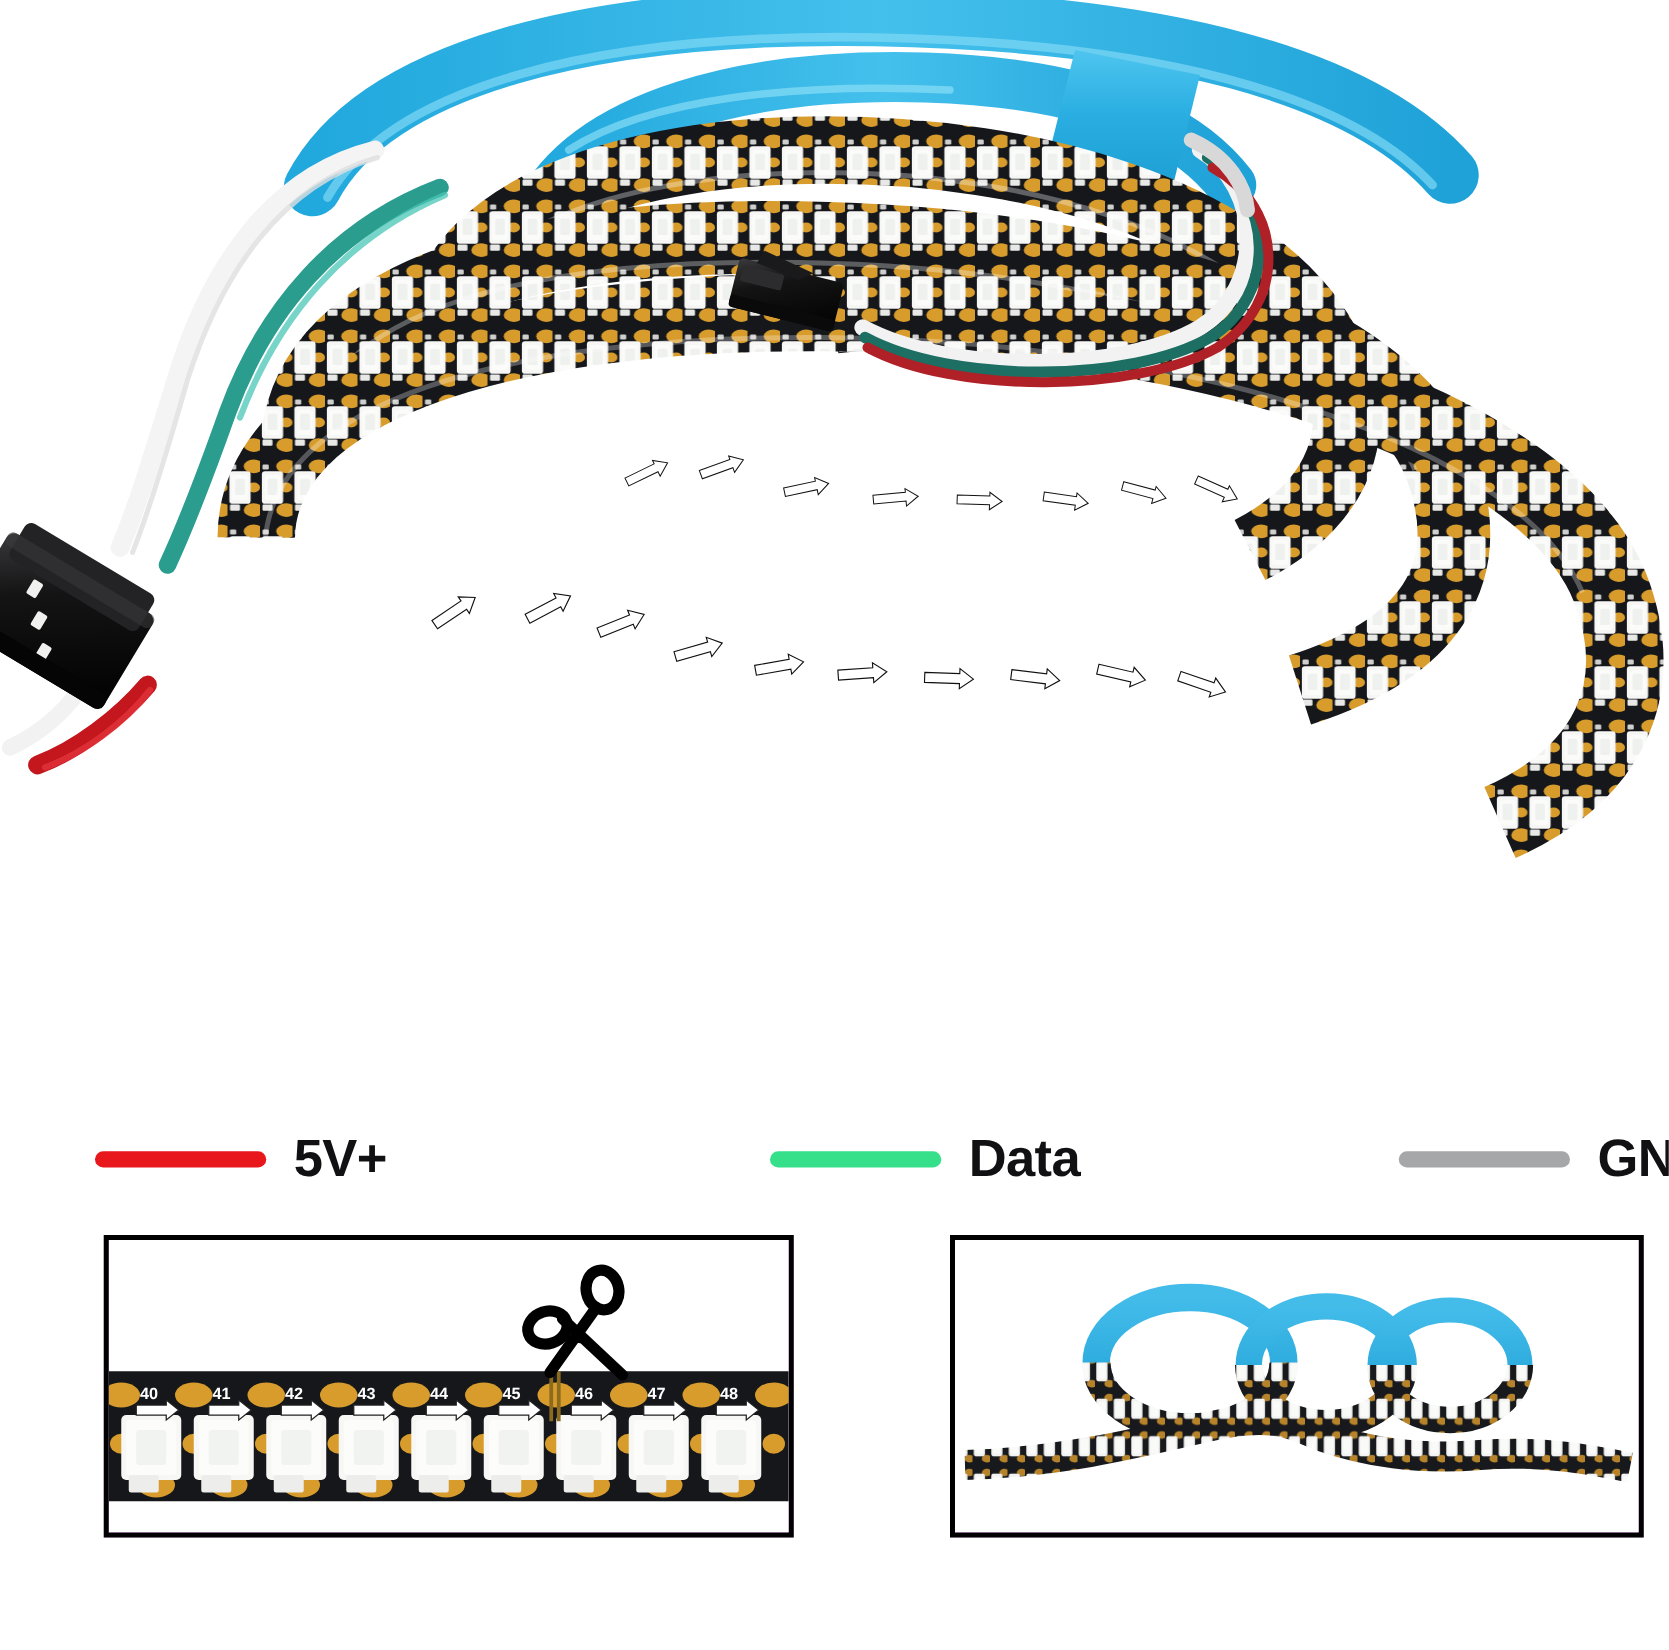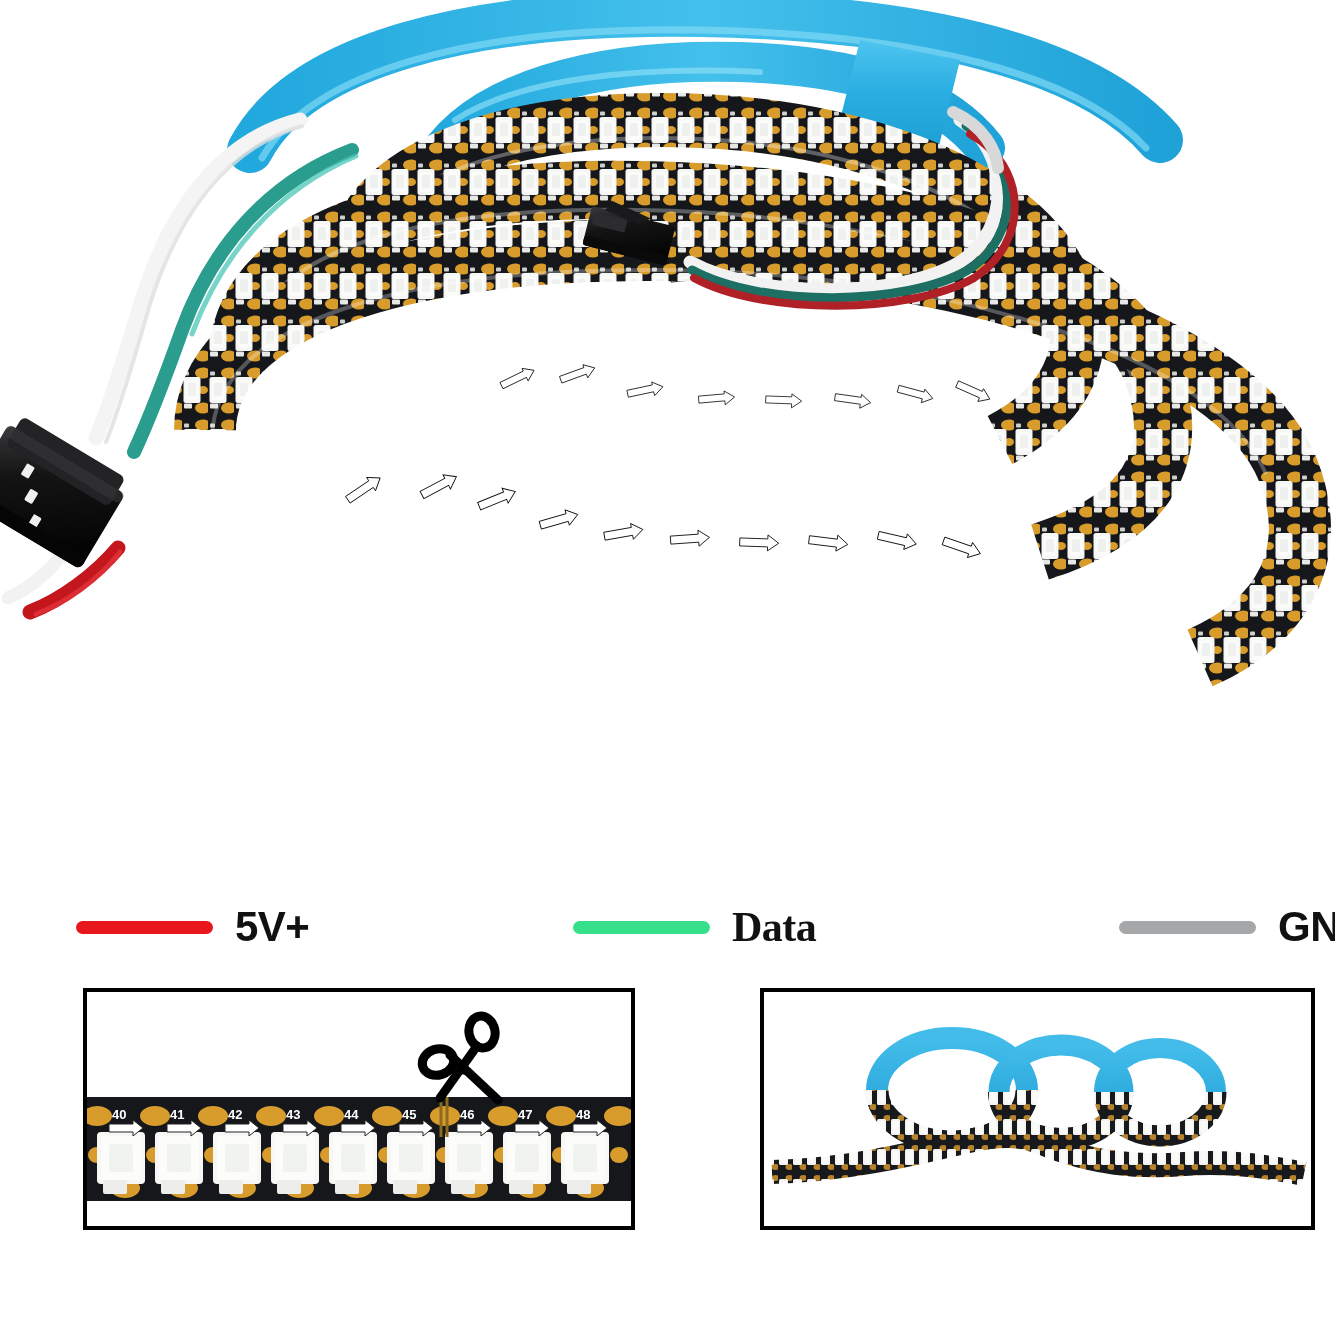--- a/index.html
+++ b/index.html
@@ -20,21 +20,21 @@
   #legend {
     position: absolute; left: 0; top: 884px; width: 1121px; height: 86px; margin-left: 21px;
   }
   .legend-item { position: absolute; top: 0; height: 86px; display: flex; align-items: center; }
   .legend-line { border-radius: 7px; height: 13px; }
   .legend-label {
     font-size: 42px; font-weight: bold; color: #111113;
     letter-spacing: -0.5px; line-height: 1; white-space: nowrap;
   }
   #li-5v   { left: 55px; }
-  #li-data { left: 552px; font-family: Liberation Serif, serif; }
+  #li-data { left: 595px; }
   #li-gnd  { left: 1098px; }
   #li-5v   .legend-line { width: 137px; margin-right: 22px; }
   #li-data .legend-line { width: 137px; margin-right: 22px; }
   #li-gnd  .legend-line { width: 137px; margin-right: 22px; }
 
   
   .panel {
     position: absolute; border: 4px solid #000; background: #f0abfc; overflow: hidden;
   }
   #panel-cut  { left: 83px;  top: 988px; width: 552px; height: 242px; }

